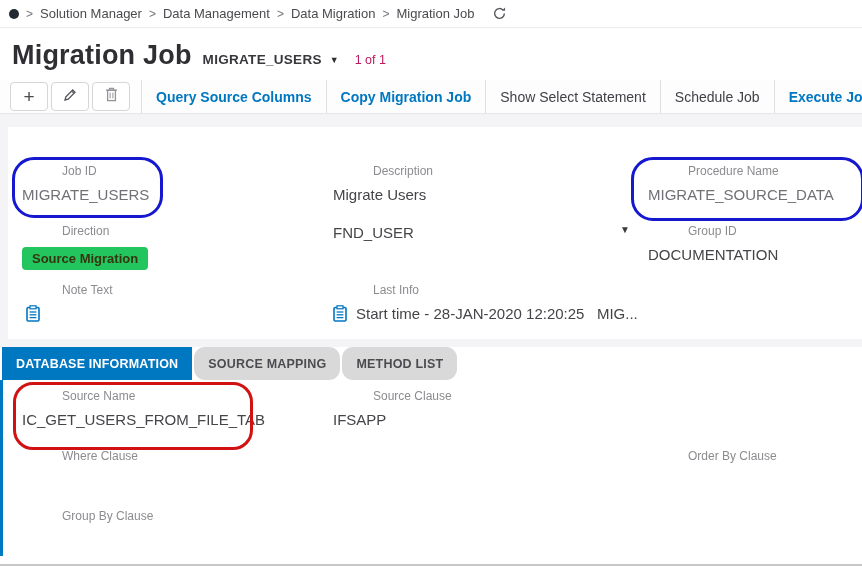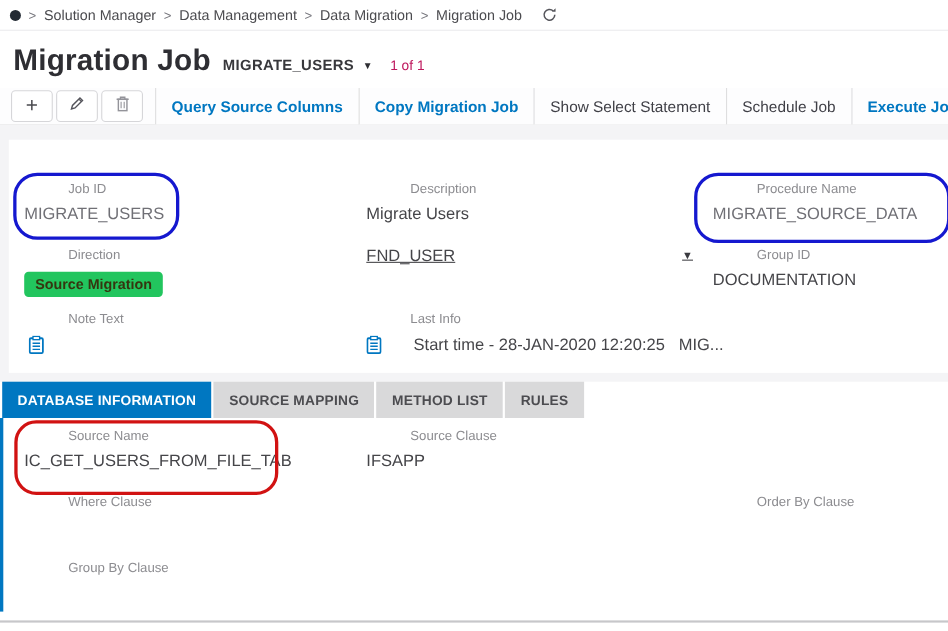--- a/index.html
+++ b/index.html
@@ -37,33 +37,33 @@
   .txt-btn.last{border-right:1px solid #dededf;}
 
   
   .form-region{position:absolute;top:114px;left:0;width:862px;height:233px;background:#f4f4f6;}
   .form-card{position:absolute;left:8px;top:13px;right:0;bottom:8px;background:#ffffff;}
 
   .field{position:absolute;}
   .f-label{font-size:12px;color:#8c8c90;margin-bottom:8px;white-space:nowrap;margin-left:40px;}
   .f-value{font-size:15px;color:#454549;white-space:nowrap;}
   .f-value.muted{color:#707076;}
-  .value-row{display:flex;justify-content:space-between;align-items:center;width:297px;text-decoration:underline;}
+  .value-row{display:flex;justify-content:space-between;width:297px;}
   .dd-caret{font-size:10px;color:#3a3a3f;cursor:pointer;}
   .badge{display:inline-block;background:#22c55e;color:#35350f;font-size:13px;font-weight:700;
          padding:4px 10px;border-radius:4px;margin-top:1px;}
   .note-cell{margin-top:2px;display:flex;align-items:center;gap:9px;cursor:pointer;}
-  .lastinfo-text{font-size:15px;color:#454549;white-space:pre;margin-left:20px;}
+  .lastinfo-text{font-size:15px;color:#454549;white-space:pre;}
 
   
   .tab-strip{position:absolute;top:347px;left:2px;display:flex;gap:2px;height:33px;}
   .tab{display:flex;align-items:center;padding:0 14px;font-size:12.5px;font-weight:700;
        letter-spacing:.2px;cursor:pointer;white-space:nowrap;}
   .tab.active{background:#0077c1;color:#ffffff;}
-  .tab.inactive{background:#d9d9da;color:#4c4c50;}
+  .tab.inactive{background:#d9d9da;color:#4c4c50;border-radius:11px;}
 
   
   .tab-panel{position:absolute;top:380px;left:0;width:859px;height:176px;background:#fff;
              border-left:3px solid #0077c1;}
   .bottom-line{position:absolute;top:564px;left:0;width:862px;height:2px;background:#c7c7ca;}
 
   
   .annotation{position:absolute;pointer-events:none;z-index:10;background:transparent;}
   .ann-blue{border:3px solid #1518cf;border-radius:22px;}
   .ann-red{border:3px solid #d11212;border-radius:20px;}
@@ -185,21 +185,20 @@
         <line x1="3.6" y1="12.6" x2="10.4" y2="12.6" stroke="#0077c1" stroke-width="1.3"></line>
       </svg>
       <span class="lastinfo-text">Start time - 28-JAN-2020 12:20:25   MIG...</span>
     </div>
   </div>
 
   <div class="tab-strip">
     <div class="tab active">DATABASE INFORMATION</div>
     <div class="tab inactive">SOURCE MAPPING</div>
     <div class="tab inactive">METHOD LIST</div>
-    <div class="tab inactive">RULES</div>
   </div>
 
   <div class="tab-panel"></div>
 
   <div class="field" style="left:22px;top:389px;">
     <div class="f-label">Source Name</div>
     <div class="f-value">IC_GET_USERS_FROM_FILE_TAB</div>
   </div>
   <div class="field" style="left:333px;top:389px;">
     <div class="f-label">Source Clause</div>

